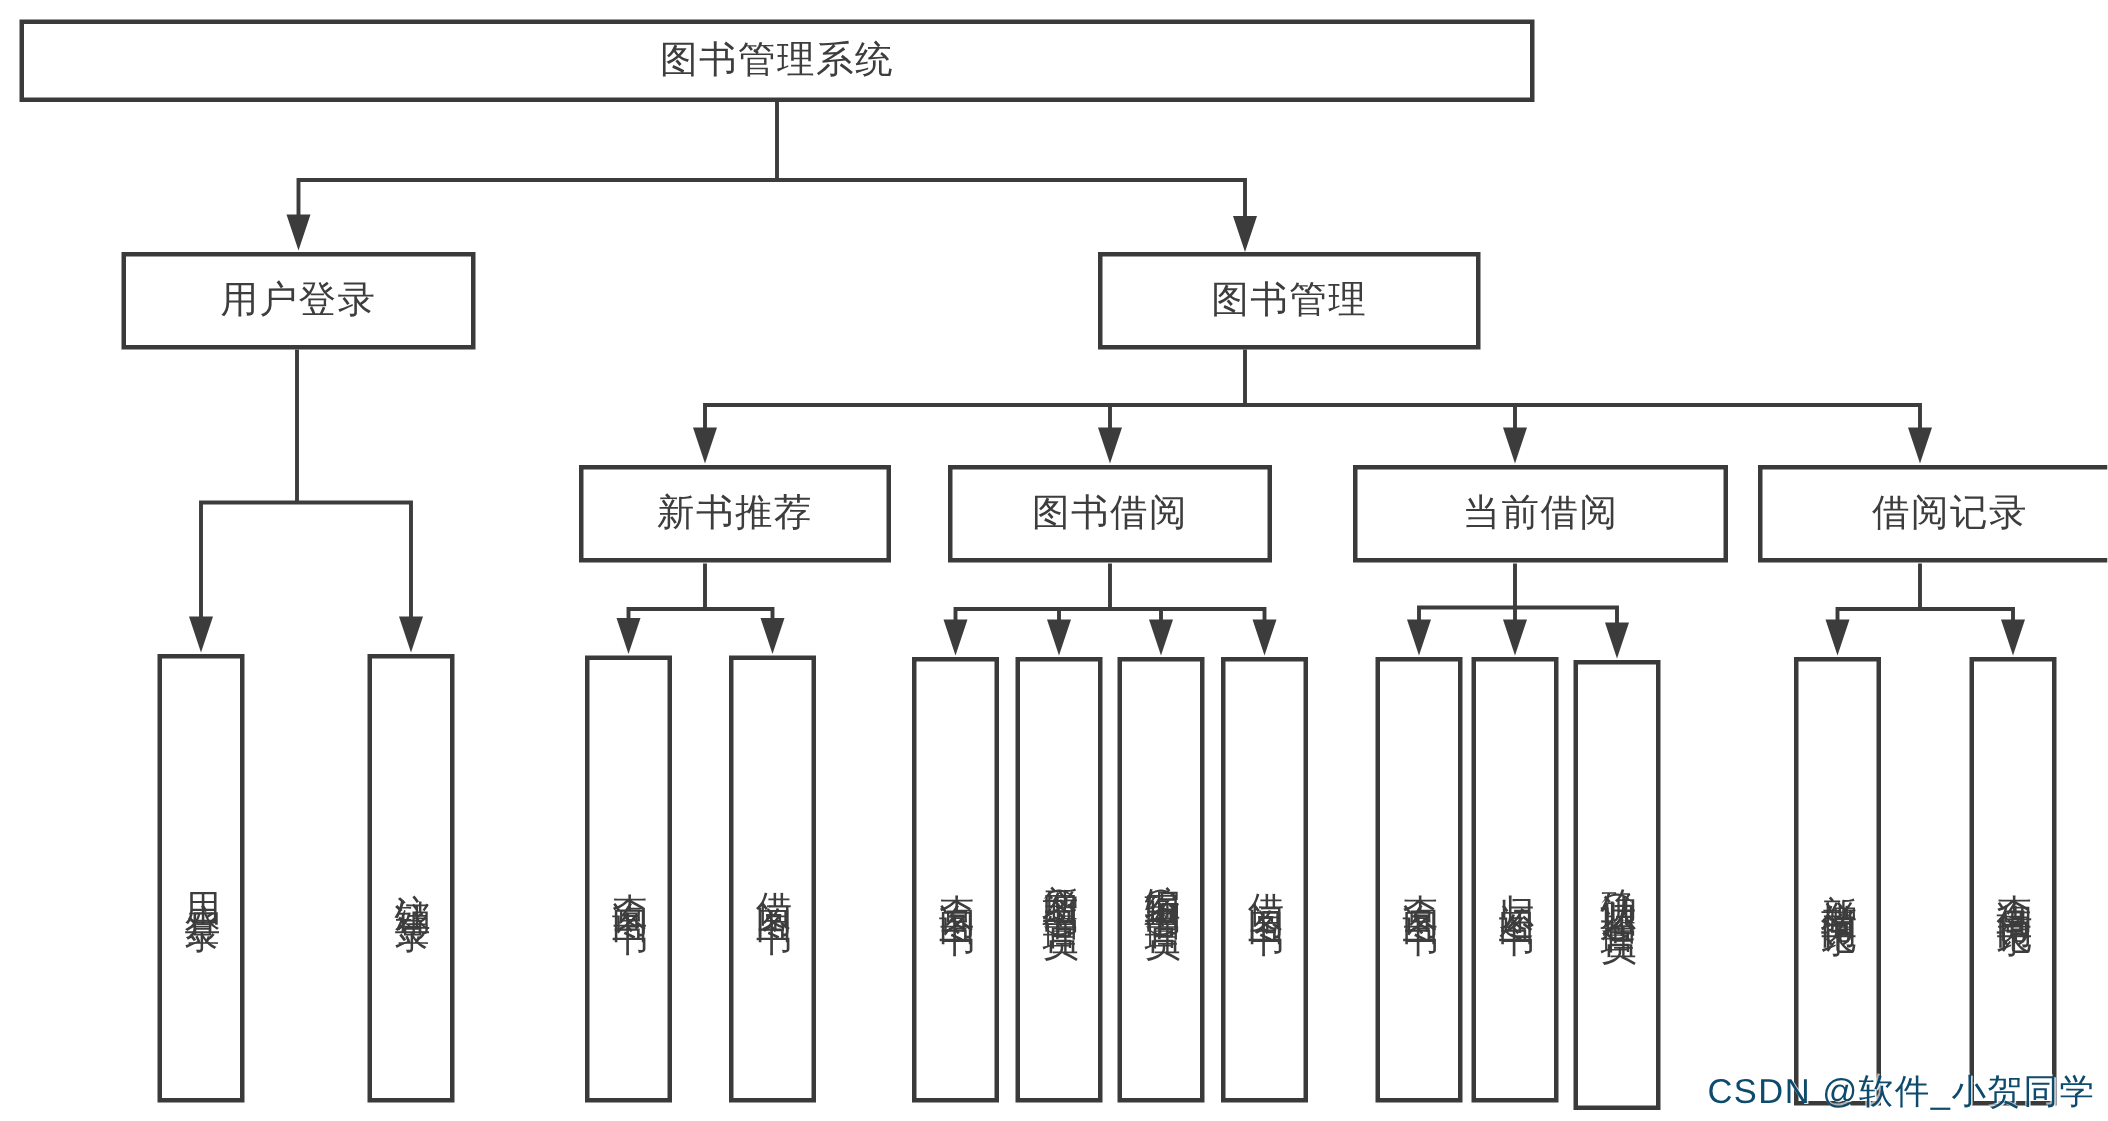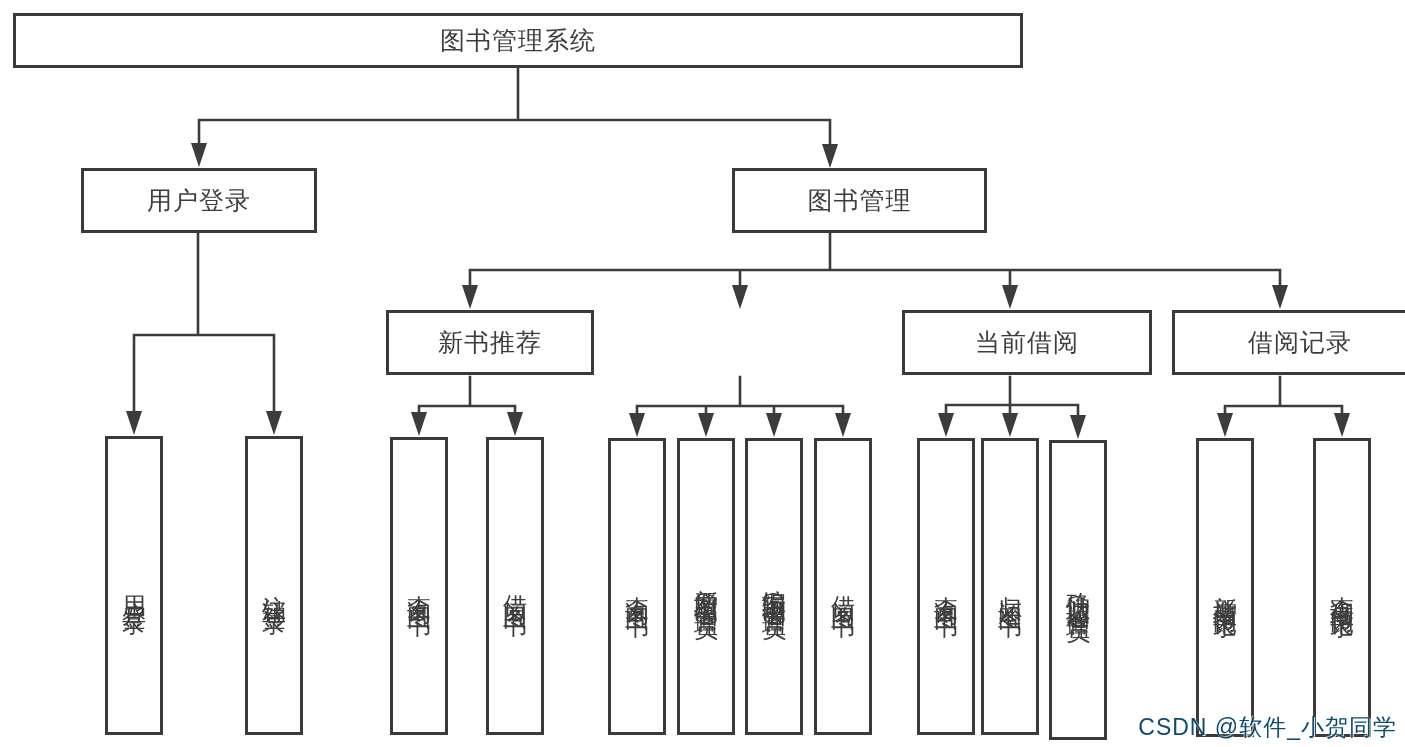--- a/index.html
+++ b/index.html
@@ -93,20 +93,21 @@
       <polygon points="1342,437 1334,413 1350,413"></polygon>
     </g>
   </svg>
 
   <div class="box h" style="left:13px; top:13px; width:1010px; height:55px;">图书管理系统</div>
 
   <div class="box h" style="left:81px; top:168px; width:236px; height:65px;">用户登录</div>
   <div class="box h" style="left:732px; top:168px; width:255px; height:65px;">图书管理</div>
 
   <div class="box h" style="left:362px; top:310px; width:208px; height:65px;margin-left:24px;">新书推荐</div>
+  <div class="box h" style="left:632px; top:310px; width:216px; height:65px;">图书借阅</div>
   <div class="box h" style="left:902px; top:310px; width:250px; height:65px;">当前借阅</div>
   <div class="box h" style="left:1172px; top:310px; width:256px; height:65px;">借阅记录</div>
 
   <div class="box v" style="left:105px; top:436px; width:58px; height:299px;">用户登录</div>
   <div class="box v" style="left:245px; top:436px; width:58px; height:299px;">注销登录</div>
 
   <div class="box v" style="left:390px; top:437px; width:58px; height:298px;">查询图书</div>
   <div class="box v" style="left:486px; top:437px; width:58px; height:298px;">借阅图书</div>
 
   <div class="box v" style="left:608px; top:438px; width:58px; height:297px;">查询图书</div>

